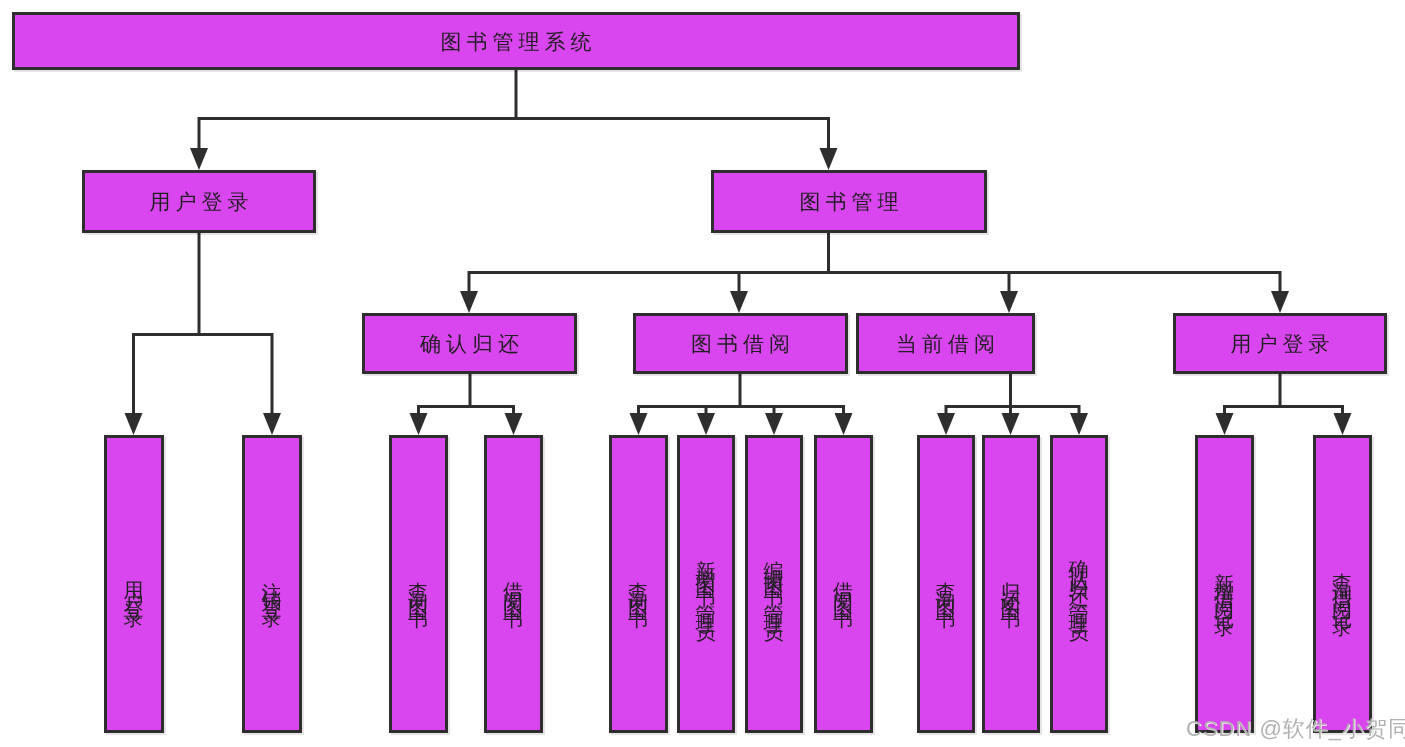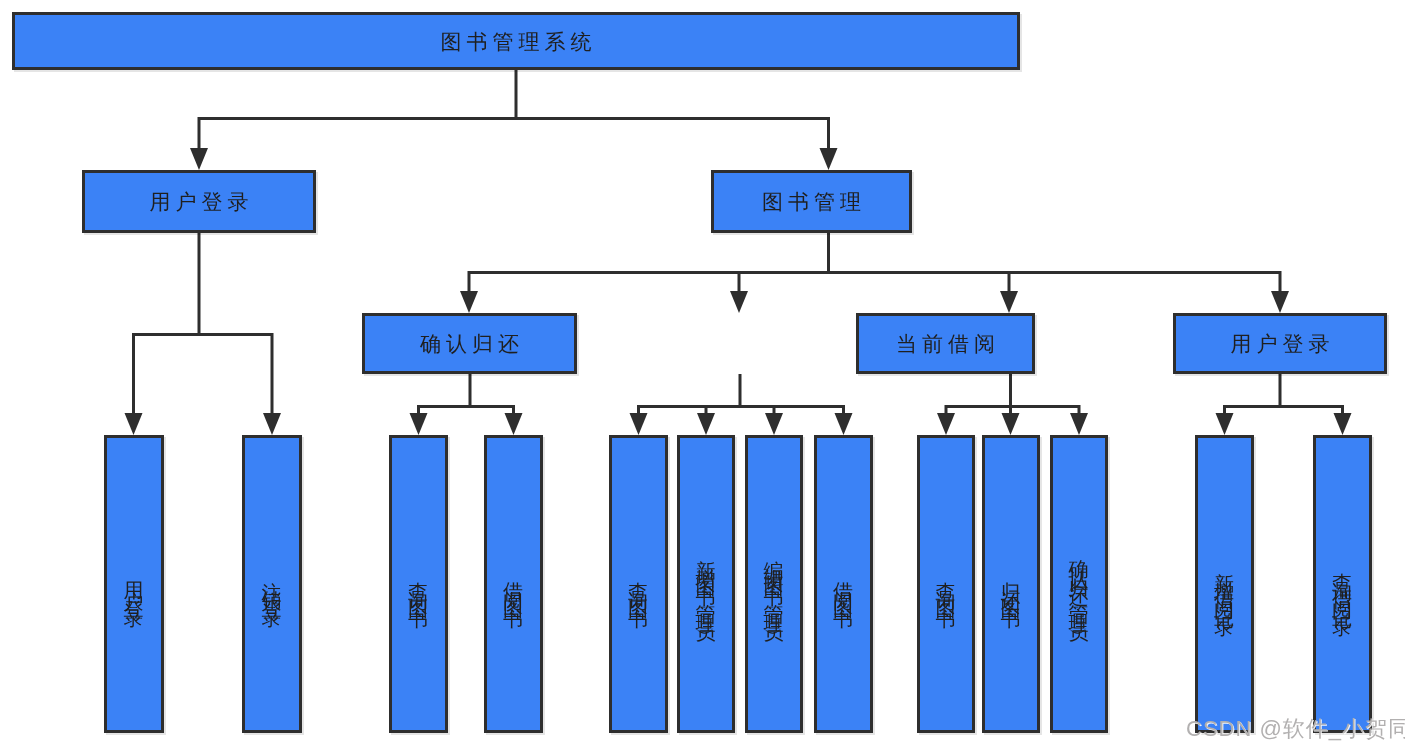--- a/index.html
+++ b/index.html
@@ -11,21 +11,21 @@
   html,body{margin:0;padding:0;background:var(--background);}
   .stage{
     position:relative;width:1405px;height:747px;background:var(--background);
     font-family:"Liberation Sans","DejaVu Sans",sans-serif;color:var(--text);
     overflow:hidden;
   }
   .wires{position:absolute;left:0;top:0;}
   .wire{fill:none;stroke:var(--line);stroke-width:3;}
   .arw{fill:var(--line);stroke:none;}
   .box{
-    position:absolute;box-sizing:border-box;background:#3b82f6;
+    position:absolute;box-sizing:border-box;background:#d946ef;
     border:3px solid var(--line);
     display:flex;align-items:center;justify-content:center;
     box-shadow:2px 2px 0 rgba(0,0,0,0.10);
   }
   .hlabel{
     font-size:21px;letter-spacing:5px;padding-left:5px;line-height:1;
     white-space:nowrap;color:var(--text);
   }
   .vlabel{
     writing-mode:vertical-rl;text-orientation:mixed;
@@ -80,26 +80,29 @@
     <polygon class="arw" points="1342.5,435 1333.5,413 1351.5,413"></polygon>
   </svg>
 
   <div class="box" style="left:12px;top:12px;width:1008px;height:58px">
     <span class="hlabel">图书管理系统</span>
   </div>
 
   <div class="box" style="left:82px;top:170px;width:234px;height:63px">
     <span class="hlabel">用户登录</span>
   </div>
-  <div class="box" style="left:711px;top:170px;width:201px;height:63px">
+  <div class="box" style="left:711px;top:170px;width:276px;height:63px">
     <span class="hlabel">图书管理</span>
   </div>
 
   <div class="box" style="left:362px;top:313px;width:215px;height:61px">
     <span class="hlabel">确认归还</span>
+  </div>
+  <div class="box" style="left:633px;top:313px;width:215px;height:61px">
+    <span class="hlabel">图书借阅</span>
   </div>
   <div class="box" style="left:856px;top:313px;width:179px;height:61px">
     <span class="hlabel">当前借阅</span>
   </div>
   <div class="box" style="left:1173px;top:313px;width:214px;height:61px">
     <span class="hlabel">用户登录</span>
   </div>
 
   <div class="box" style="left:104px;top:435px;width:60px;height:298px">
     <span class="vlabel">用户登录</span>

